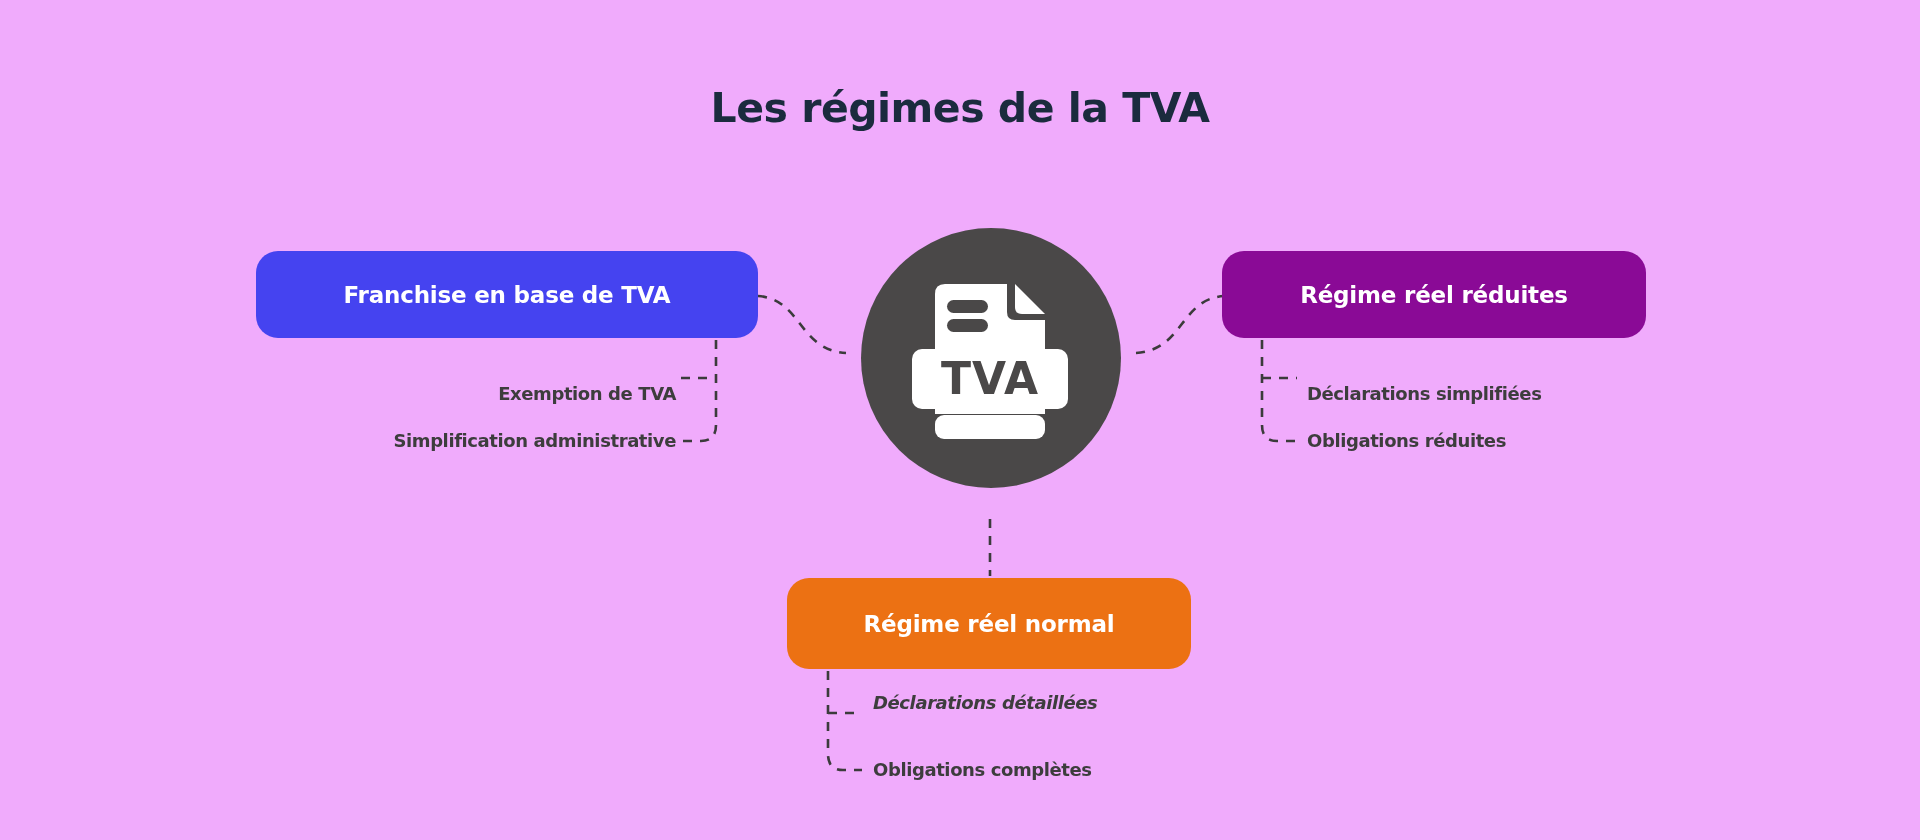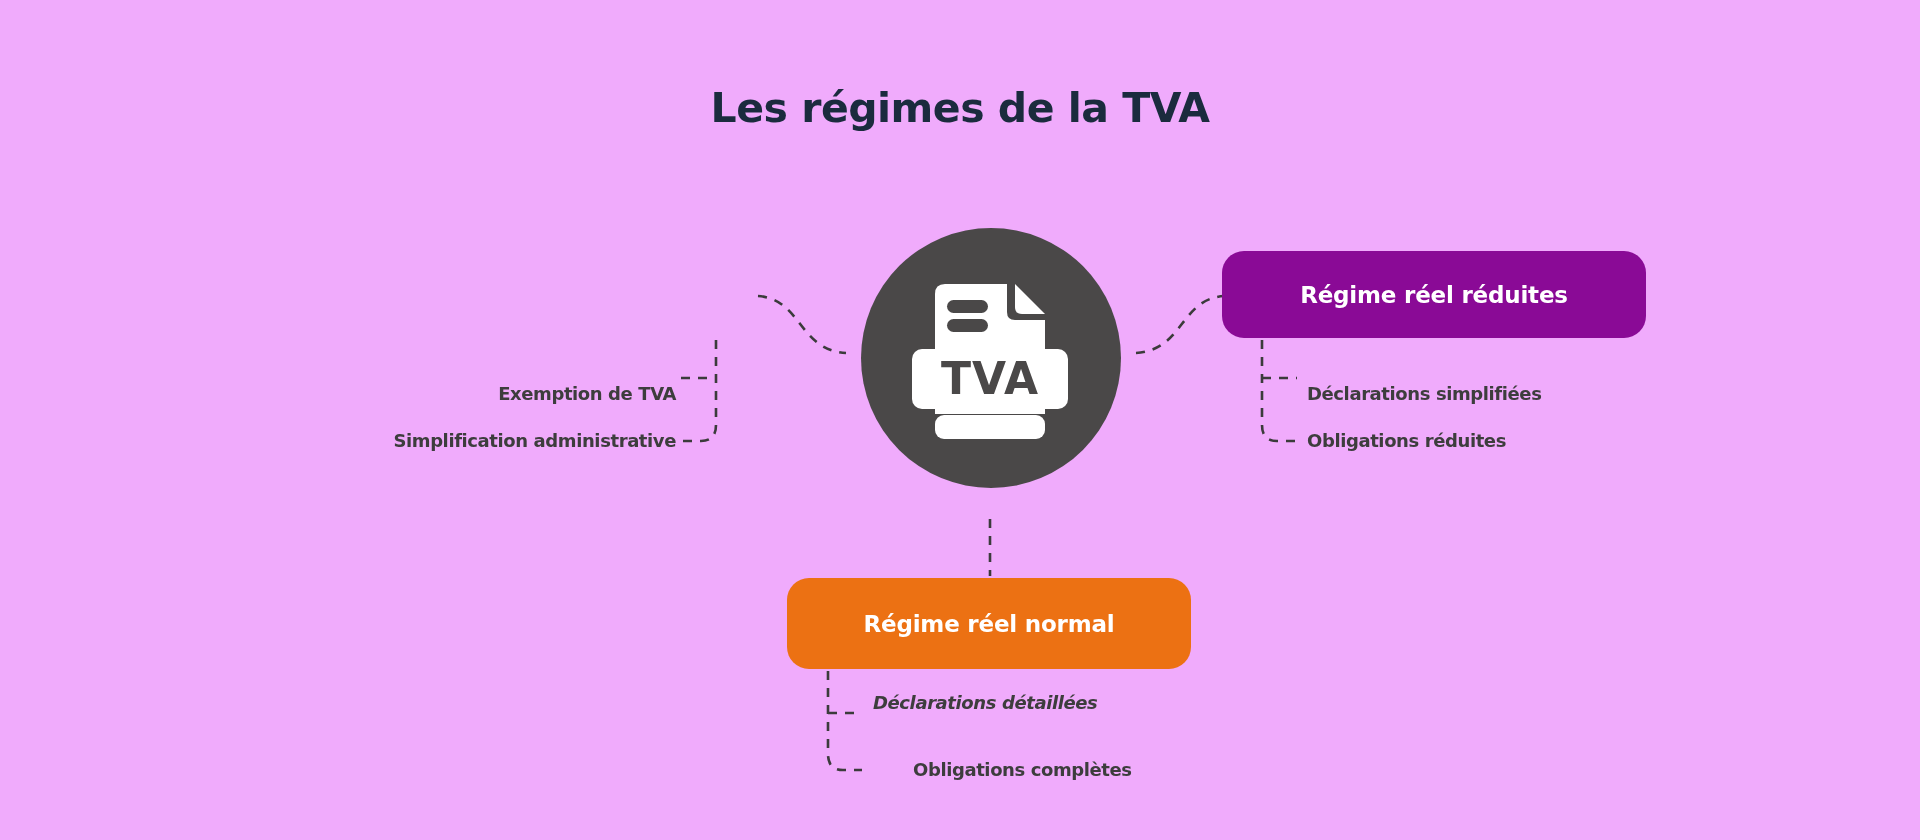--- a/index.html
+++ b/index.html
@@ -60,21 +60,21 @@
     color: #3d3d3d;
     line-height: 28px;
     white-space: nowrap;
   }
   .item-left   { right: 1244px; text-align: right; }
   .item-right  { left: 1307px;  text-align: left; }
   .item-bottom { left: 873px;   text-align: left; }
   .row-1 { top: 380px; }
   .row-2 { top: 427px; }
   .row-3 { top: 689px; font-style: italic; }
-  .row-4 { top: 756px; margin-left: 40px; }
+  .row-4 { top: 756px; }
 </style>
 </head>
 <body>
 
 <div class="canvas">
 
   <h1 class="page-title">Les régimes de la TVA</h1>
 
   <svg class="connector-layer" viewBox="0 0 1920 840">
     <g fill="none" stroke="#3b3b3b" stroke-width="2.6" stroke-dasharray="9 8">
@@ -104,20 +104,23 @@
       <rect x="86" y="72" width="41" height="13" rx="6.5" fill="#4a4848"></rect>
       <rect x="86" y="91" width="41" height="13" rx="6.5" fill="#4a4848"></rect>
 
       <rect x="51" y="121" width="156" height="60" rx="10" fill="#ffffff"></rect>
       <text x="129" y="166" text-anchor="middle" font-family="DejaVu Sans, Liberation Sans, sans-serif" font-size="44" font-weight="bold" letter-spacing="1" fill="#4a4848">TVA</text>
 
       <rect x="74" y="187" width="110" height="24" rx="9" fill="#ffffff"></rect>
     </svg>
   </div>
 
+  <div class="branch-box franchise">
+    <span>Franchise en base de TVA</span>
+  </div>
   <div class="branch-box simplifie">
     <span>Régime réel réduites</span>
   </div>
   <div class="branch-box normal">
     <span>Régime réel normal</span>
   </div>
 
   <div class="item-label item-left row-1">Exemption de TVA</div>
   <div class="item-label item-left row-2">Simplification administrative</div>
 

